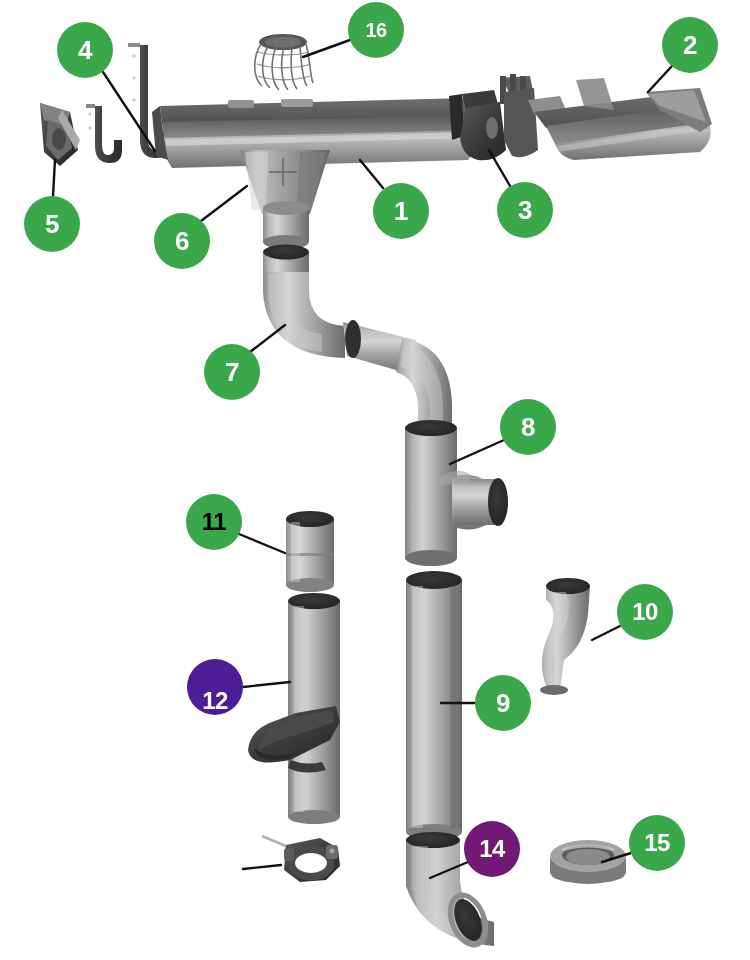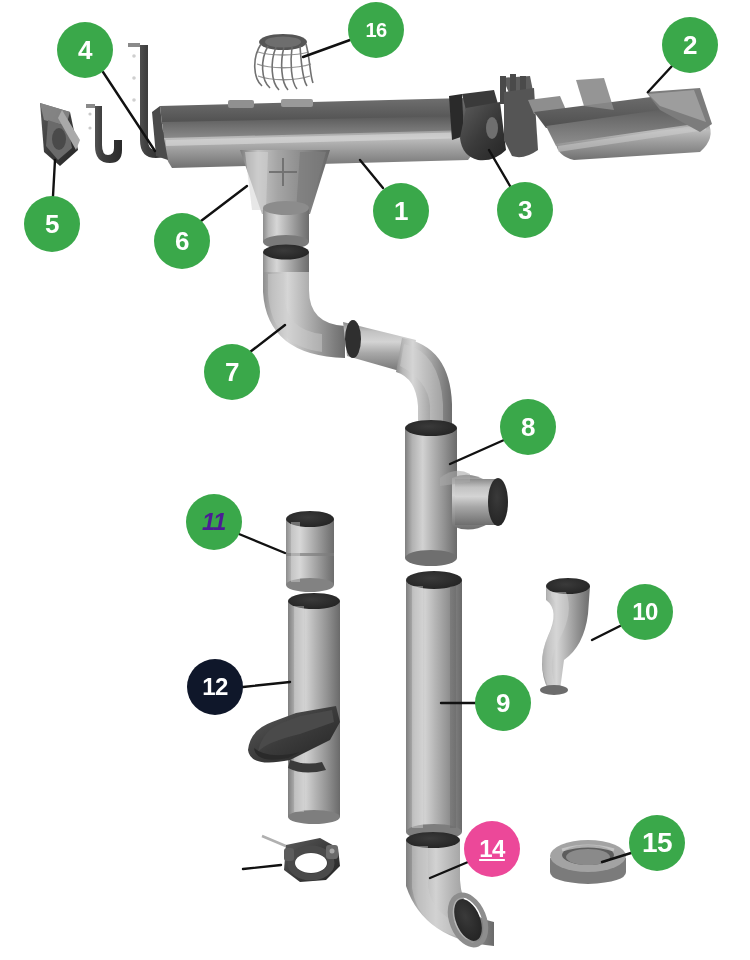--- a/index.html
+++ b/index.html
@@ -349,30 +349,30 @@
       </div>
       <div class="badge" style="left: 500px; top: 399px; width: 56px; height: 56px; background: rgb(58, 168, 74); color: rgb(255, 255, 255); font-size: 26px;">
         <span>8</span>
       </div>
       <div class="badge" style="left: 475px; top: 675px; width: 56px; height: 56px; background: rgb(58, 168, 74); color: rgb(255, 255, 255); font-size: 26px;">
         <span>9</span>
       </div>
       <div class="badge" style="left: 617px; top: 584px; width: 56px; height: 56px; background: rgb(58, 168, 74); color: rgb(255, 255, 255); font-size: 24px; text-align: right;">
         <span>10</span>
       </div>
-      <div class="badge" style="left: 186px; top: 494px; width: 56px; height: 56px; background: rgb(58, 168, 74); color: #4c1d95; font-size: 24px; font-style: italic;">
+      <div class="badge" style="left: 186px; top: 494px; width: 56px; height: 56px; background: rgb(58, 168, 74); color: #000000; font-size: 24px;">
         <span>11</span>
       </div>
-      <div class="badge" style="left: 187px; top: 659px; width: 56px; height: 56px; background: #0f172a; color: rgb(255, 255, 255); font-size: 24px;">
+      <div class="badge" style="left: 187px; top: 659px; width: 56px; height: 56px; background: #4c1d95; color: rgb(255, 255, 255); font-size: 24px; align-items: flex-end;">
         <span>12</span>
       </div>
-      <div class="badge" style="left: 464px; top: 821px; width: 56px; height: 56px; background: #ec4899; color: rgb(255, 255, 255); font-size: 24px; text-decoration: underline;">
+      <div class="badge" style="left: 464px; top: 821px; width: 56px; height: 56px; background: #701a75; color: rgb(255, 255, 255); font-size: 24px;">
         <span>14</span>
       </div>
-      <div class="badge" style="left: 629px; top: 815px; width: 56px; height: 56px; background: rgb(58, 168, 74); color: rgb(255, 255, 255); font-size: 28px;">
+      <div class="badge" style="left: 629px; top: 815px; width: 56px; height: 56px; background: rgb(58, 168, 74); color: rgb(255, 255, 255); font-size: 24px;">
         <span>15</span>
       </div>
       <div class="badge" style="left: 348px; top: 2px; width: 56px; height: 56px; background: rgb(58, 168, 74); color: rgb(255, 255, 255); font-size: 20px;">
         <span>16</span>
       </div>
     </div>
 
 </div>
 
 </body></html>

